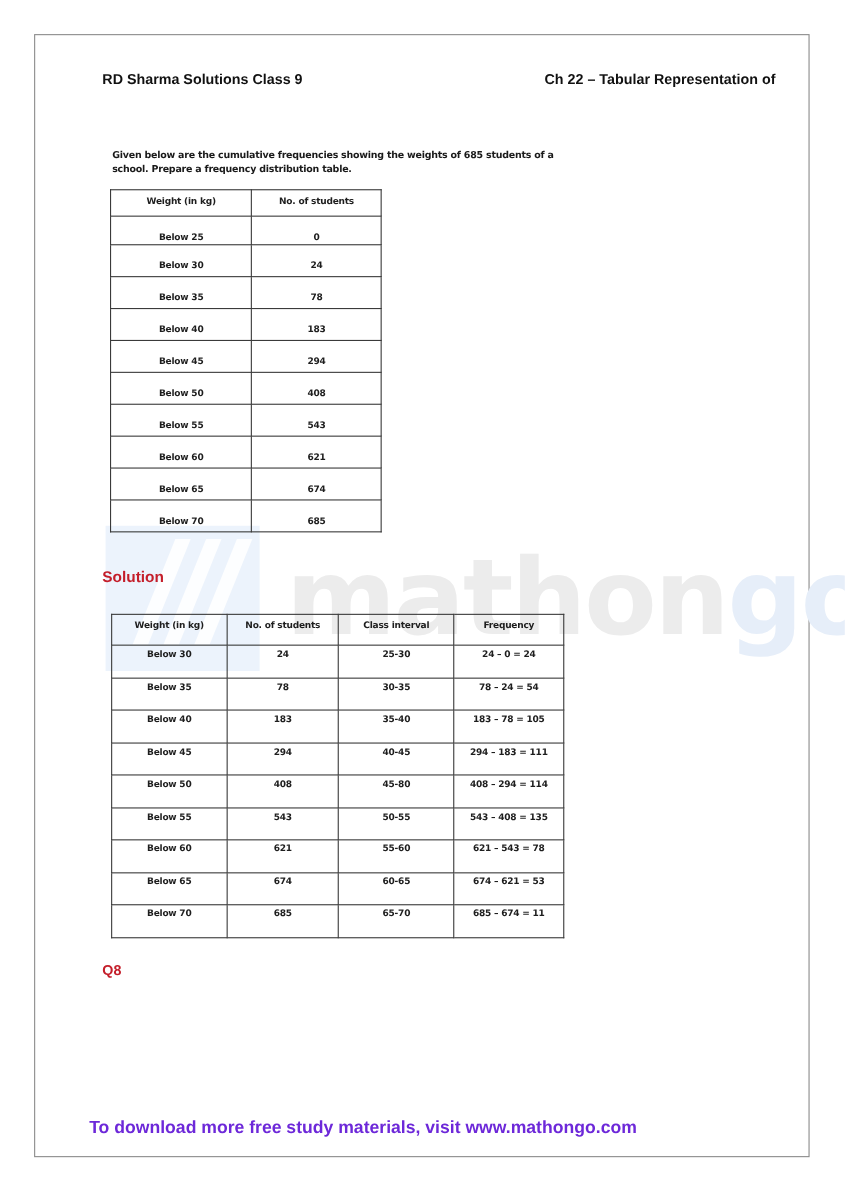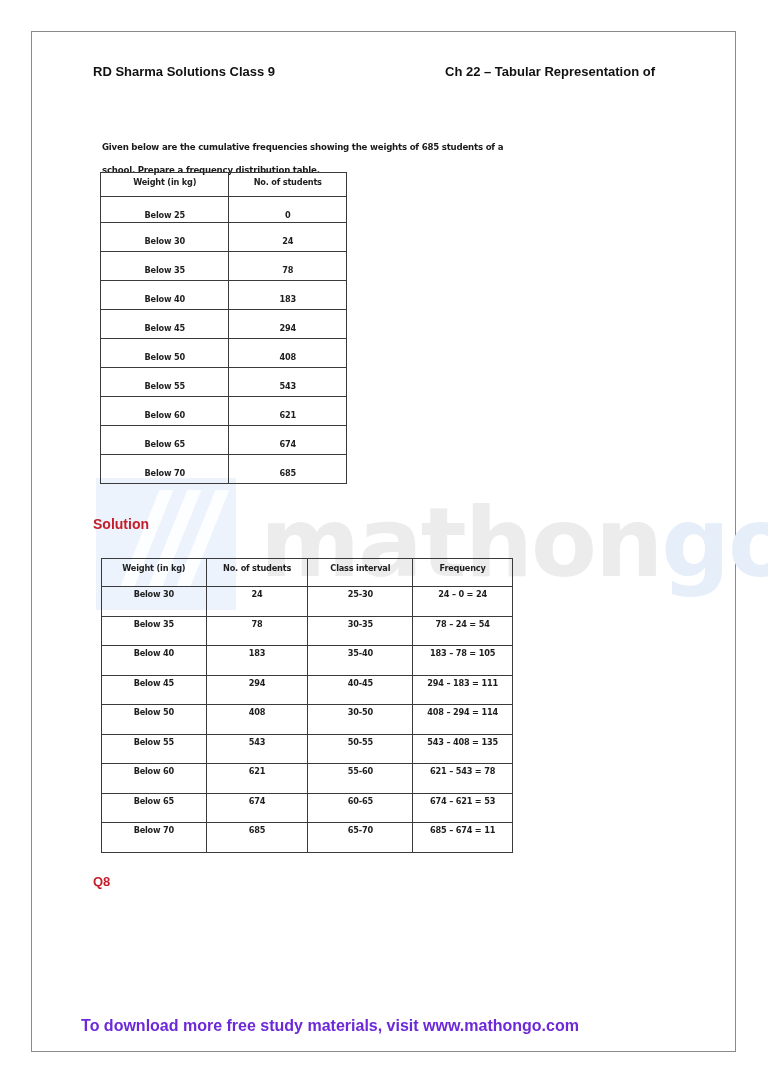--- a/index.html
+++ b/index.html
@@ -1,20 +1,20 @@
 <!DOCTYPE html>
 <html><head>
   <meta charset="utf-8">
   <style>
     html, body { margin: 0; padding: 0; background: #ffffff; }
     body { width: 768px; height: 1086px; position: relative; overflow: hidden; font-family: "Liberation Sans", sans-serif; color: #111; }
     .page-frame { position: absolute; left: 31px; top: 31px; width: 705px; height: 1021px; border: 1px solid #8a8a8a; box-sizing: border-box; }
     .hdr-left { position: absolute; left: 93px; top: 64px; font-size: 13px; font-weight: bold; color: #111; }
-    .hdr-right { position: absolute; left: 445px; top: 64px; font-size: 13px; font-weight: bold; color: #111; line-height: 16px; width: 260px; }
-    .question { position: absolute; left: 102px; top: 136px; width: 430px; font-family: "DejaVu Sans", sans-serif; font-size: 8.6px; font-weight: bold; line-height: 23px; color: #1a1a1a; letter-spacing: -0.2px; }
+    .hdr-right { position: absolute; left: 445px; top: 64px; font-size: 13px; font-weight: bold; color: #111; line-height: 16px; width: 260px; text-align: right; }
+    .question { position: absolute; left: 102px; top: 136px; width: 430px; font-family: "DejaVu Sans", sans-serif; font-size: 8.6px; font-weight: bold; line-height: 12px; color: #1a1a1a; letter-spacing: -0.2px; }
     table { border-collapse: collapse; position: absolute; font-family: "DejaVu Sans", sans-serif; font-weight: bold; font-size: 8.2px; color: #1e1e1e; letter-spacing: -0.2px; }
     table td, table th { border: 1.5px solid #3a3a3a; text-align: center; vertical-align: top; padding: 4px 2px 0 2px; font-weight: bold; box-sizing: border-box; }
     .t1 { left: 100px; top: 172px; width: 247px; }
     .t1 .c1 { width: 129px; }
     .t1 .c2 { width: 118px; }
     .t1 tr.h th { height: 24px; }
     .t1 tr td { height: 29px; padding-top: 13px; }
     .t1 tr.row-0 td { height: 26px; }
     .t2 { left: 101px; top: 558px; width: 412px; }
     .t2 .c1 { width: 105px; }
@@ -128,21 +128,21 @@
       </tr>
   <tr>
         <td>Below 45</td>
         <td>294</td>
         <td>40-45</td>
         <td>294 – 183 = 111</td>
       </tr>
   <tr>
         <td>Below 50</td>
         <td>408</td>
-        <td>30-50</td>
+        <td>45-80</td>
         <td>408 – 294 = 114</td>
       </tr>
   <tr>
         <td>Below 55</td>
         <td>543</td>
         <td>50-55</td>
         <td>543 – 408 = 135</td>
       </tr>
   <tr>
         <td>Below 60</td>

